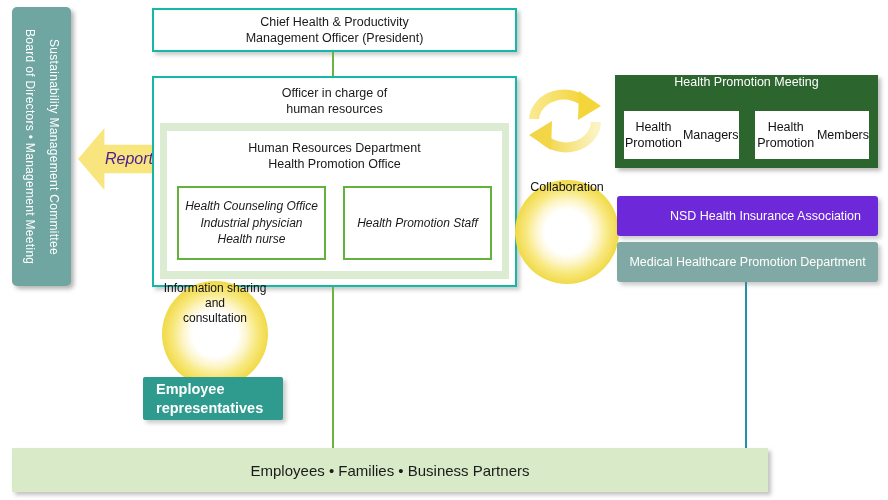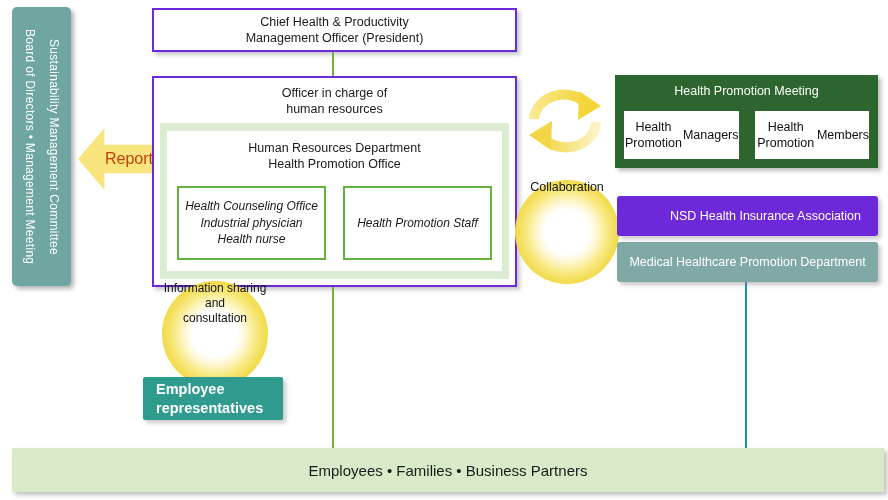--- a/index.html
+++ b/index.html
@@ -16,26 +16,26 @@
     font-size:12px; line-height:24px; text-align:center;
     padding-right:5px; letter-spacing:.3px;
   }
 
   
   .report-arrow {
     position:absolute; left:78px; top:128px; width:80px; height:62px;
     background:#f8e57d;
     clip-path:polygon(0 50%, 33% 0, 33% 27%, 100% 27%, 100% 73%, 33% 73%, 33% 100%);
     display:flex; align-items:center; justify-content:center;
-    padding-left:22px; font-size:16px; color:#c2410c;
+    padding-left:22px; font-size:16px; color:#4c1d95;font-style:italic;
   }
 
   
   .gbox {
-    position:absolute; background:#ffffff; border:2px solid #6d28d9;
+    position:absolute; background:#ffffff; border:2px solid #14b8a6;
     box-shadow:3px 3px 4px rgba(120,120,120,.4);
   }
   .chief-box { left:152px; top:8px; width:365px; height:44px;
     display:flex; flex-direction:column; align-items:center; justify-content:center;
     font-size:12.5px; line-height:1.3; text-align:center; }
   .officer-box { left:152px; top:76px; width:365px; height:211px; }
   .officer-title { padding-top:7px; text-align:center; font-size:12.5px; line-height:1.3; }
   .hr-panel { position:absolute; left:6px; right:6px; top:45px; bottom:6px; background:#dcecd2; }
   .hr-inner { position:absolute; left:7px; right:7px; top:8px; bottom:8px; background:#ffffff; }
   .hr-title { padding-top:9px; text-align:center; font-size:12.5px; line-height:1.3; }
@@ -45,21 +45,21 @@
     font-size:12px; line-height:1.38; text-align:center;font-style:italic; }
 
   
   .vline { position:absolute; width:2px; }
   .line-green { background:#6cb33f; }
   .line-teal { background:#1d93a5; }
 
   
   .meeting-box { position:absolute; left:615px; top:75px; width:263px; height:93px;
     background:#2c652e; box-shadow:3px 3px 4px rgba(110,110,110,.45); z-index:2; }
-  .meeting-title { color:#ffffff; text-align:center; padding-top:9px; font-size:12.5px; }
+  .meeting-title { color:#ffffff; text-align:center; font-size:12.5px; }
   .meeting-row { position:absolute; left:9px; right:9px; bottom:9px; display:flex; gap:16px; }
   .meeting-sub { flex:1; height:48px; background:#ffffff;
     display:flex; flex-direction:row; align-items:center; justify-content:center;
     font-size:12.5px; line-height:1.28; text-align:center; color:#111; }
 
   
   .pill { position:absolute; left:617px; width:261px; height:40px; border-radius:3px;
     display:flex; align-items:center; justify-content:center; color:#ffffff;
     font-size:12.5px; box-shadow:3px 3px 4px rgba(120,120,120,.4); z-index:2; }
   .nsd-box { top:196px; background:#6d28d9;padding-left:36px; }
@@ -75,21 +75,21 @@
   .info-circle { left:162px; top:281px; width:106px; height:106px; font-size:12px; line-height:1.25; }
 
   
   .employee-box { position:absolute; left:143px; top:377px; width:140px; height:43px;
     background:#2e9b8e; border-radius:2px; color:#ffffff; font-weight:bold;
     font-size:14.5px; line-height:1.3; display:flex; flex-direction:column;
     justify-content:center; padding-left:13px;
     box-shadow:3px 3px 4px rgba(120,120,120,.4); z-index:3; }
 
   
-  .bottom-bar { position:absolute; left:12px; top:448px; width:872px; height:44px;
+  .bottom-bar { position:absolute; left:12px; top:448px; width:756px; height:44px;
     background:#d8eac8; display:flex; align-items:center; justify-content:center;
     font-size:15px; color:#1b1b1b; box-shadow:3px 3px 4px rgba(120,120,120,.45); z-index:2; }
 
   .cycle-wrap { position:absolute; left:524px; top:84px; width:82px; height:72px; z-index:1; }
 </style>
 </head>
 <body>
 
 <div class="canvas">
 

